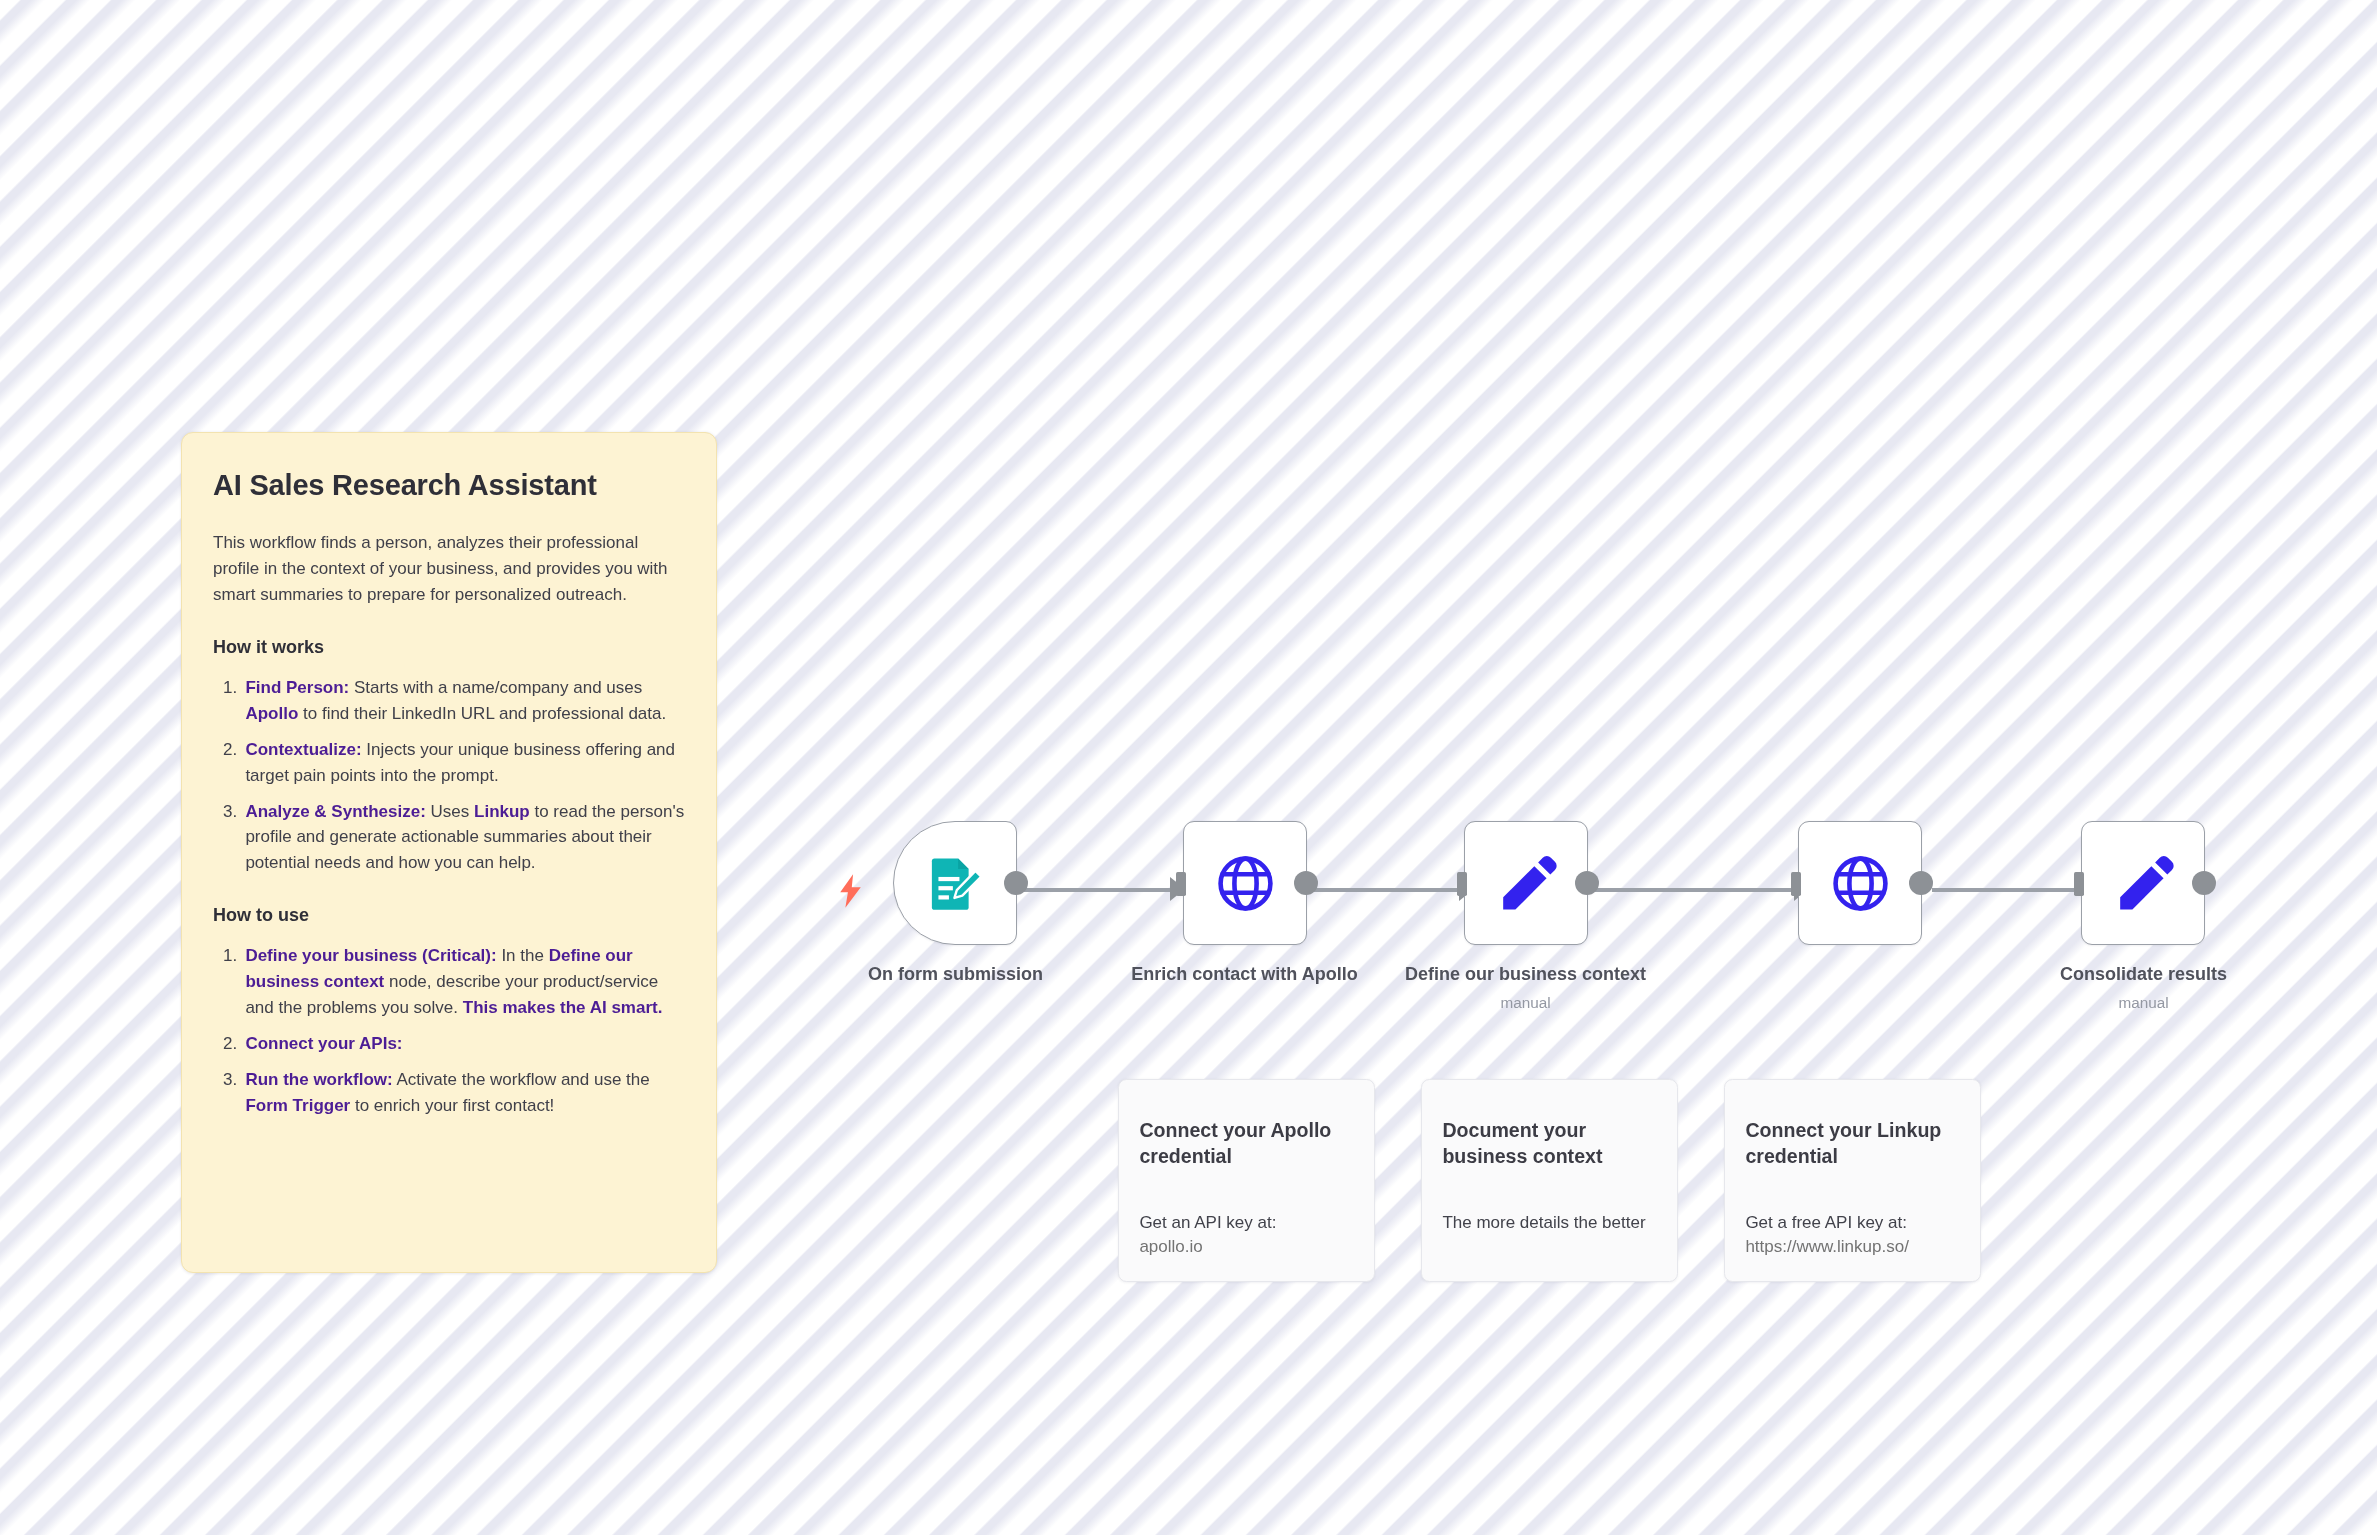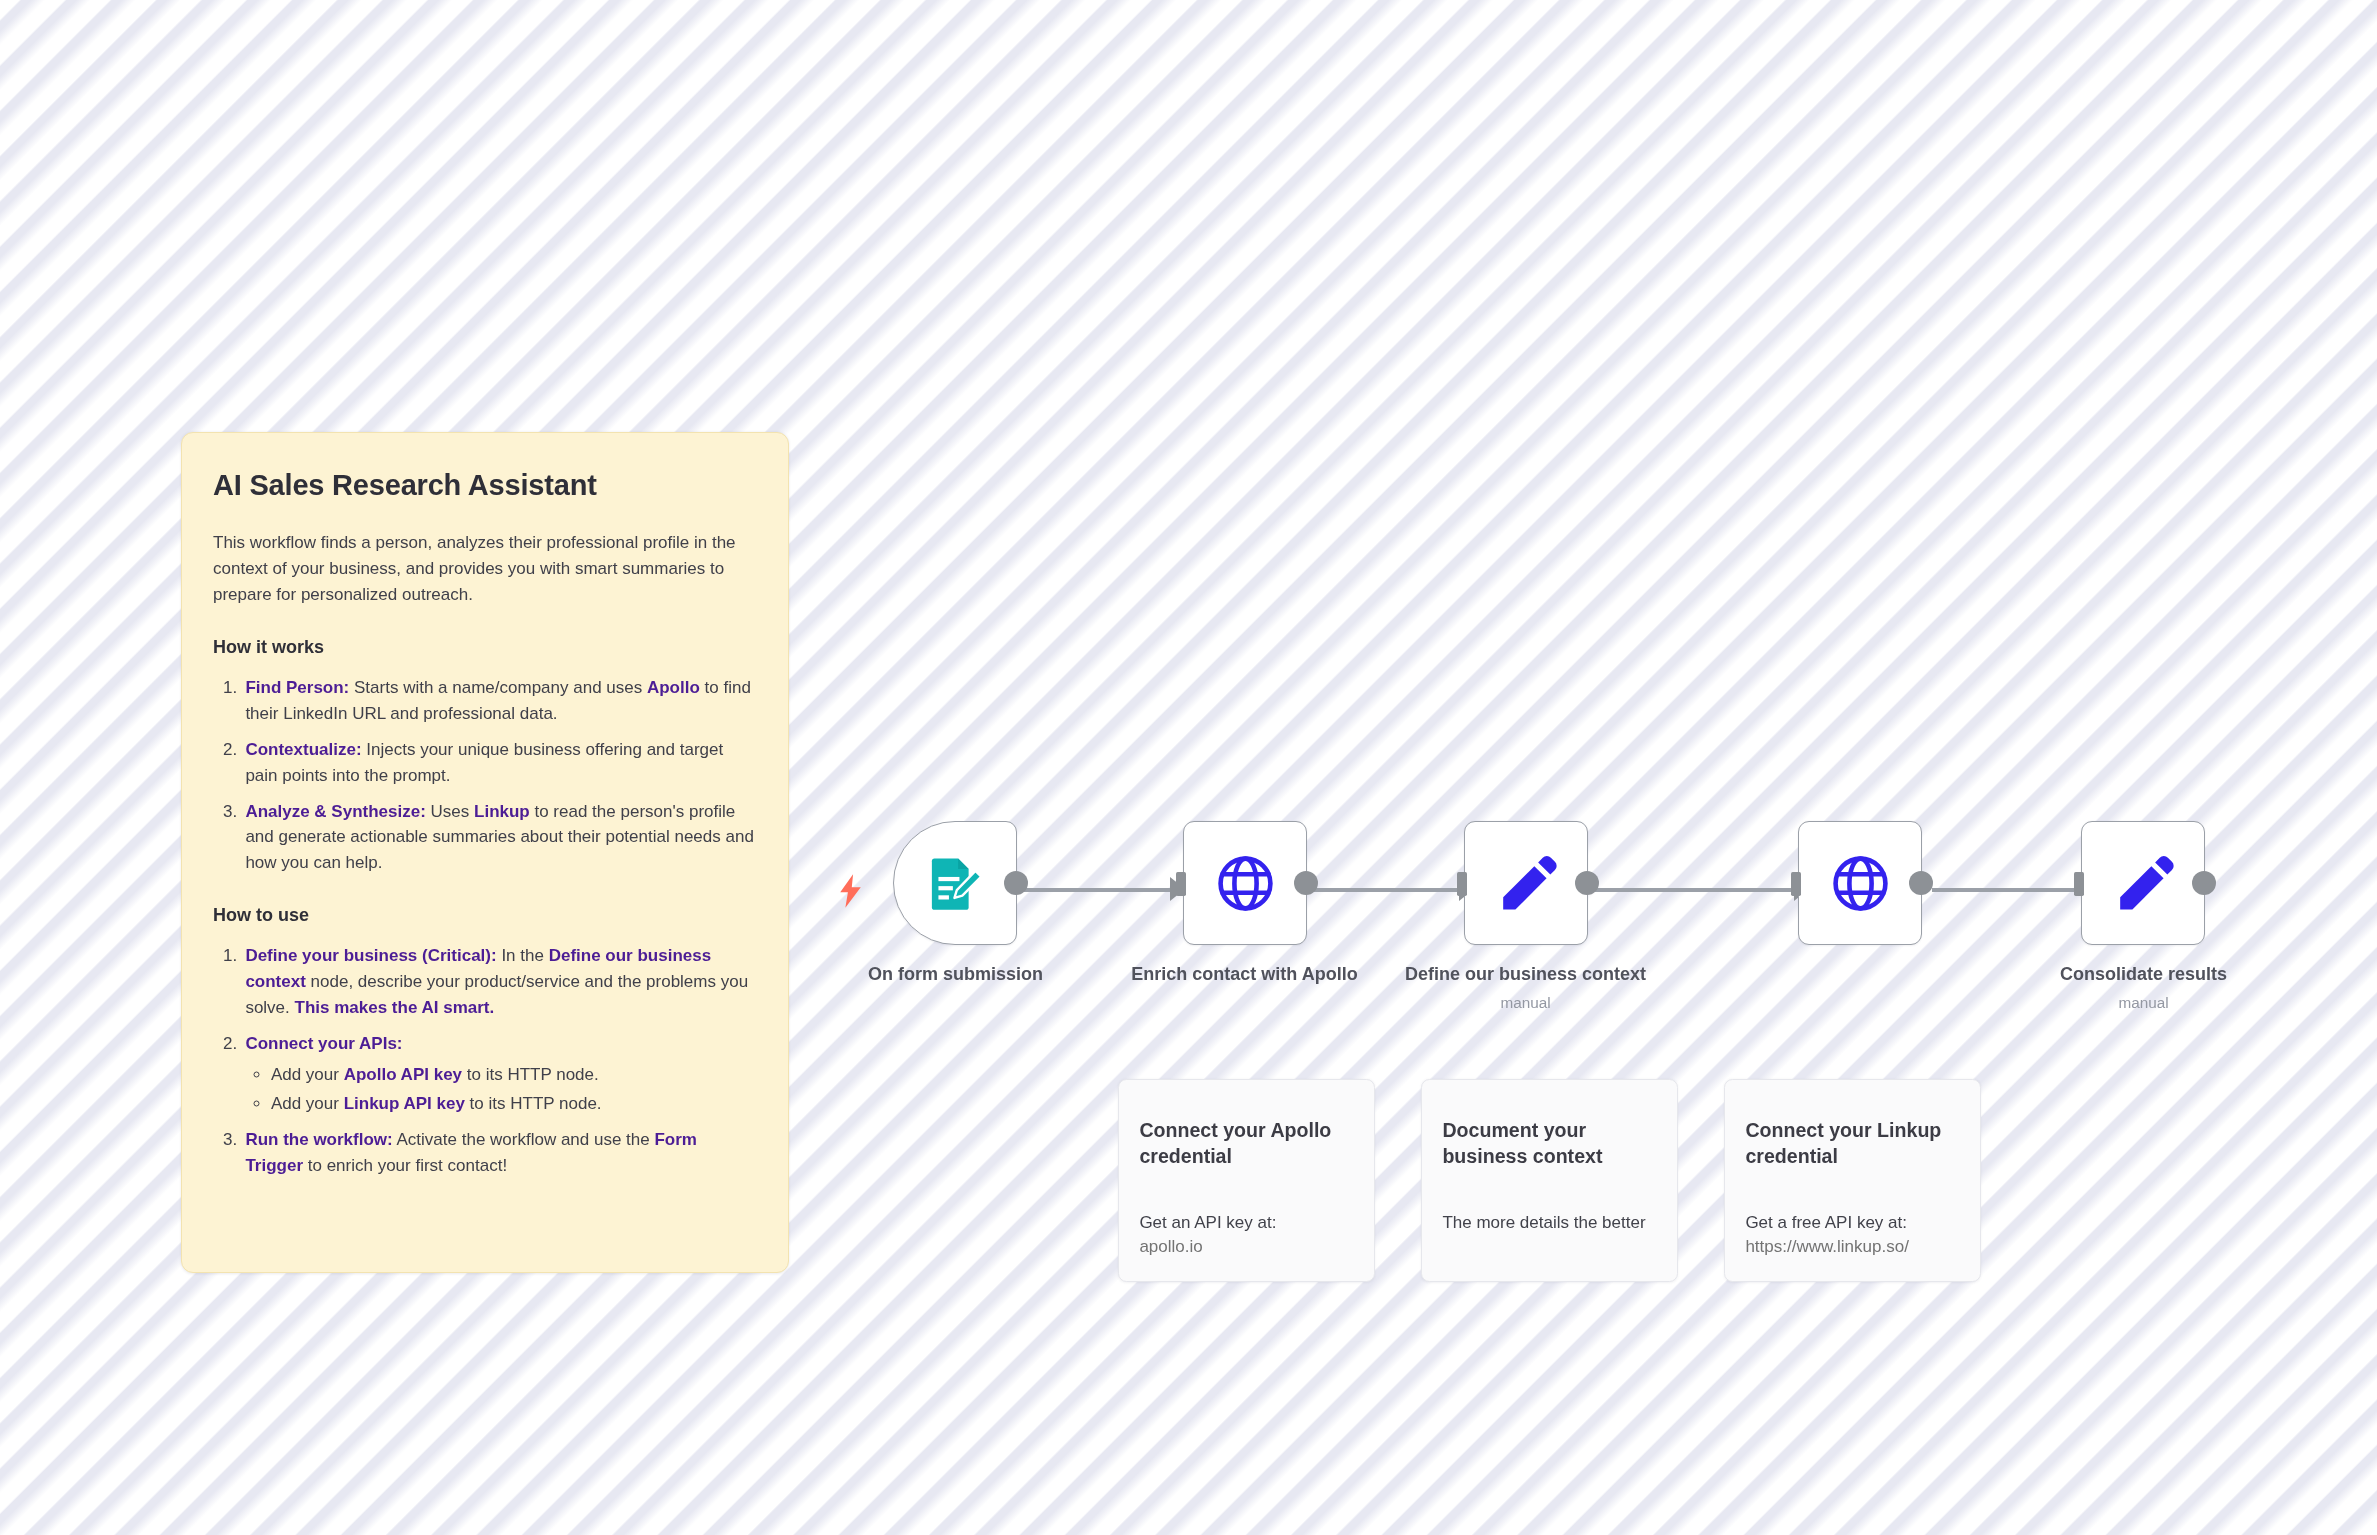--- a/index.html
+++ b/index.html
@@ -29,21 +29,21 @@
       #e7e8f2 22px,
       #ffffff 32px
     );
   }
 
   
   .sticky-yellow {
     position: absolute;
     left: 181px;
     top: 432px;
-    width: 608px;
+    width: 536px;
     height: 841px;
     box-sizing: border-box;
     background: #fdf3d3;
     border: 0.9px solid #f3e3b0;
     border-radius: 12px;
     padding: 29px 31px 25.5px 31px;
     box-shadow: 0 0.9px 2.6px rgba(60,60,90,0.10);
     color: #3c3c45;
   }
   .sticky-yellow h1 {
@@ -218,24 +218,20 @@
       </li>
     </ol>
 
     <h2>How to use</h2>
     <ol>
       <li>
         <b>Define your business (Critical):</b><span> In the </span><b>Define our business context</b><span> node, describe your product/service and the problems you solve. </span><b>This makes the AI smart.</b>
       </li>
       <li>
         <b>Connect your APIs:</b>
-        <ul>
-          <li><span>Add your </span><b>Apollo API key</b><span> to its HTTP node.</span></li>
-          <li><span>Add your </span><b>Linkup API key</b><span> to its HTTP node.</span></li>
-        </ul>
       </li>
       <li>
         <b>Run the workflow:</b><span> Activate the workflow and use the </span><b>Form Trigger</b><span> to enrich your first contact!</span>
       </li>
     </ol>
   </div>
 
   <div class="edge" style="left:1019px; width:163px;"></div>
   <div class="edge-arrow" style="left:1170px;"></div>
 

